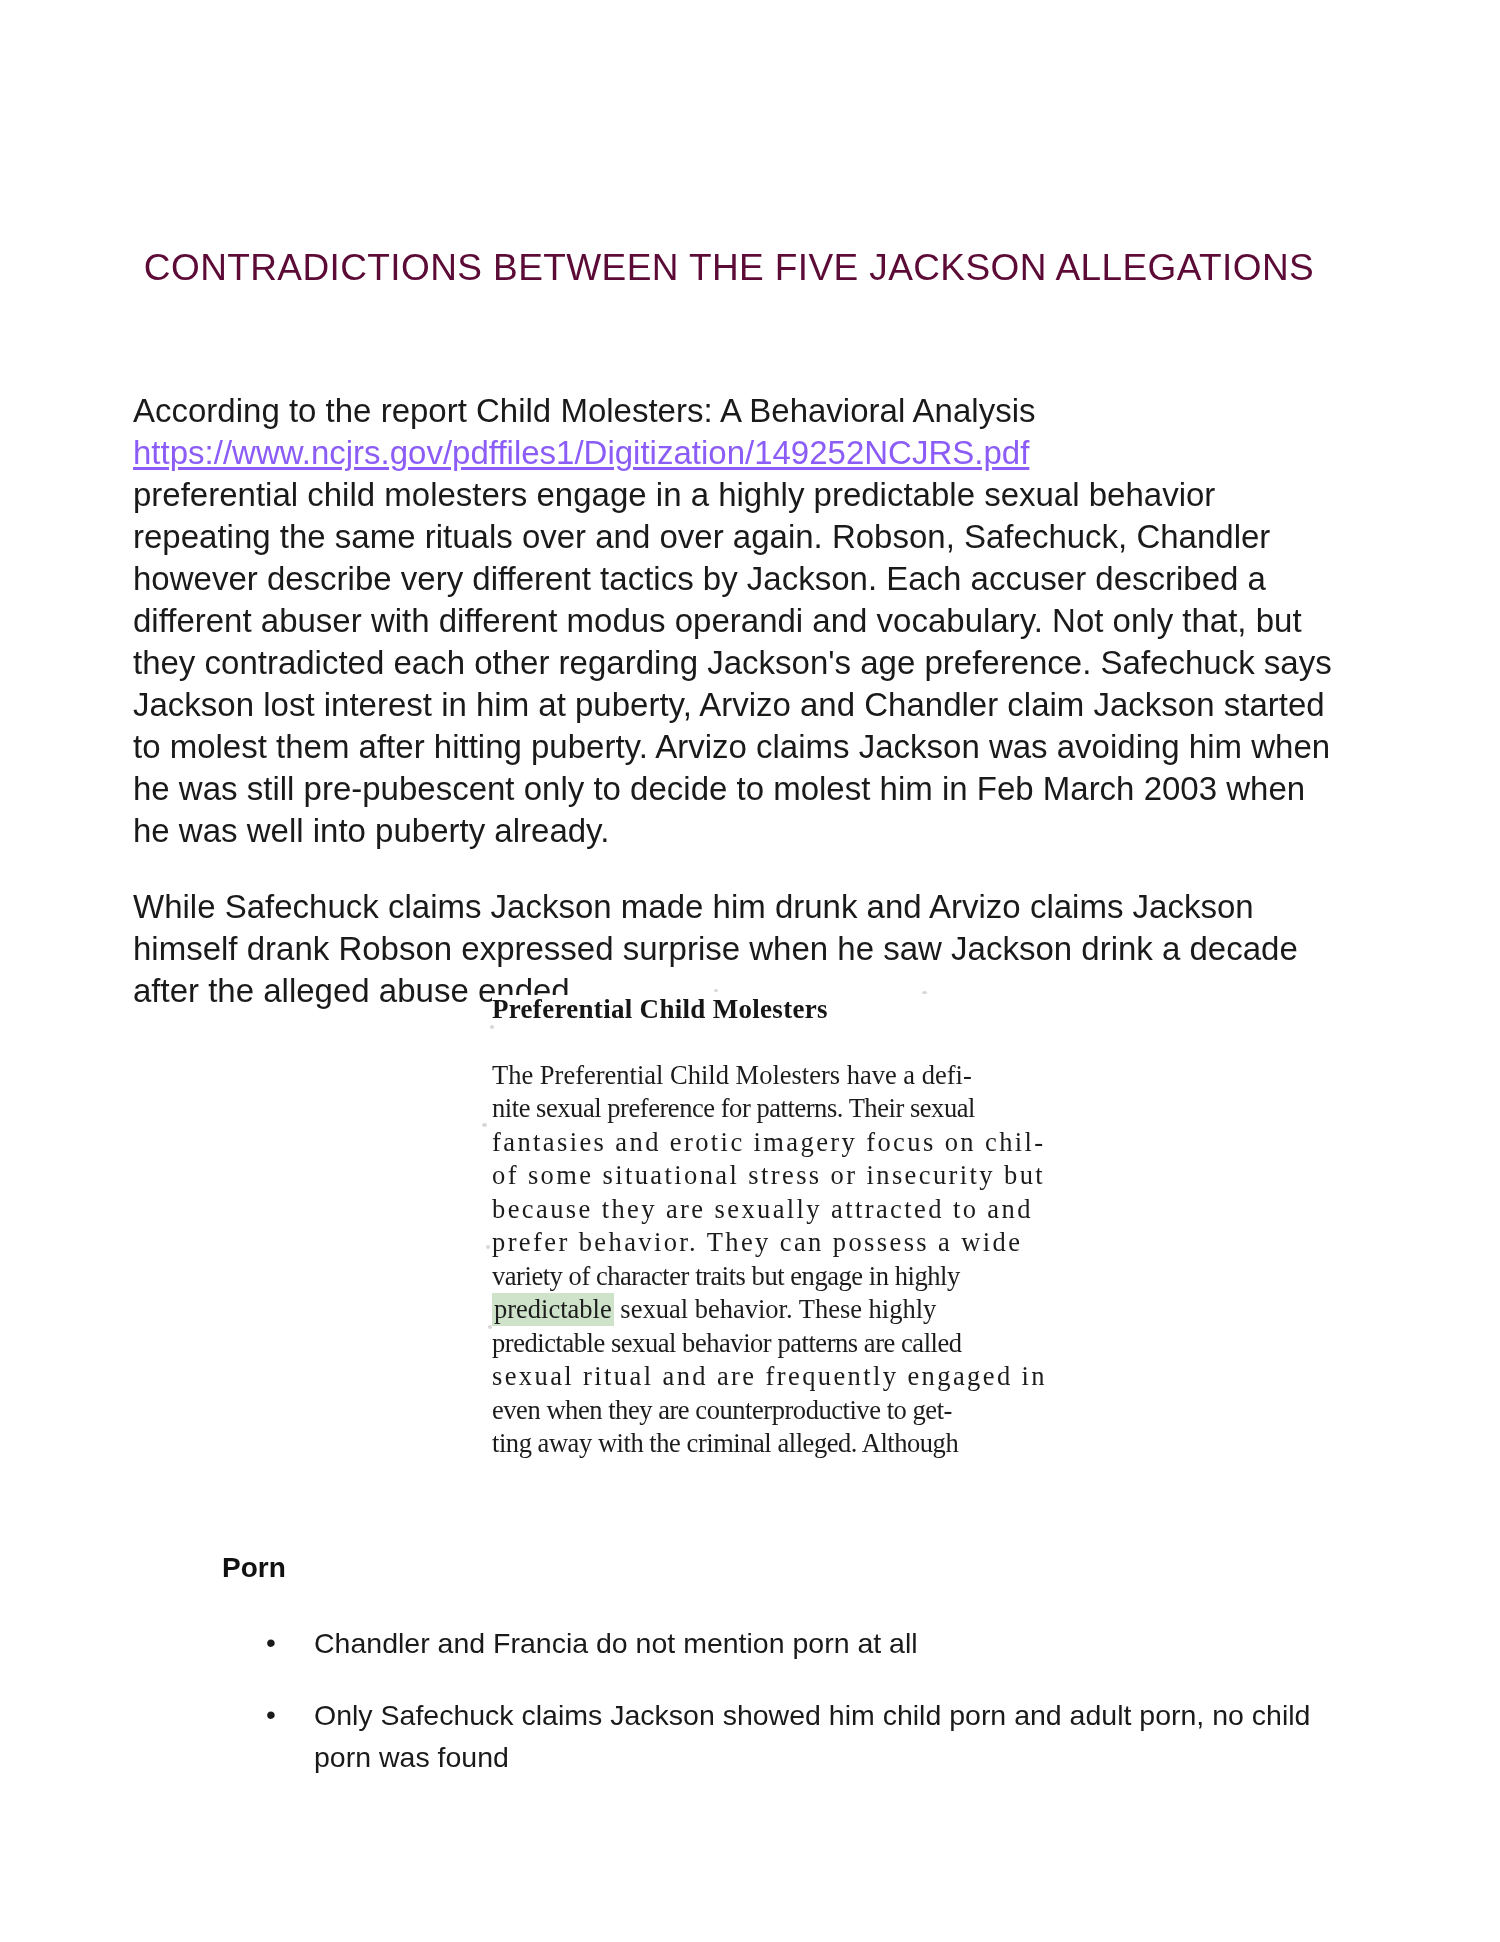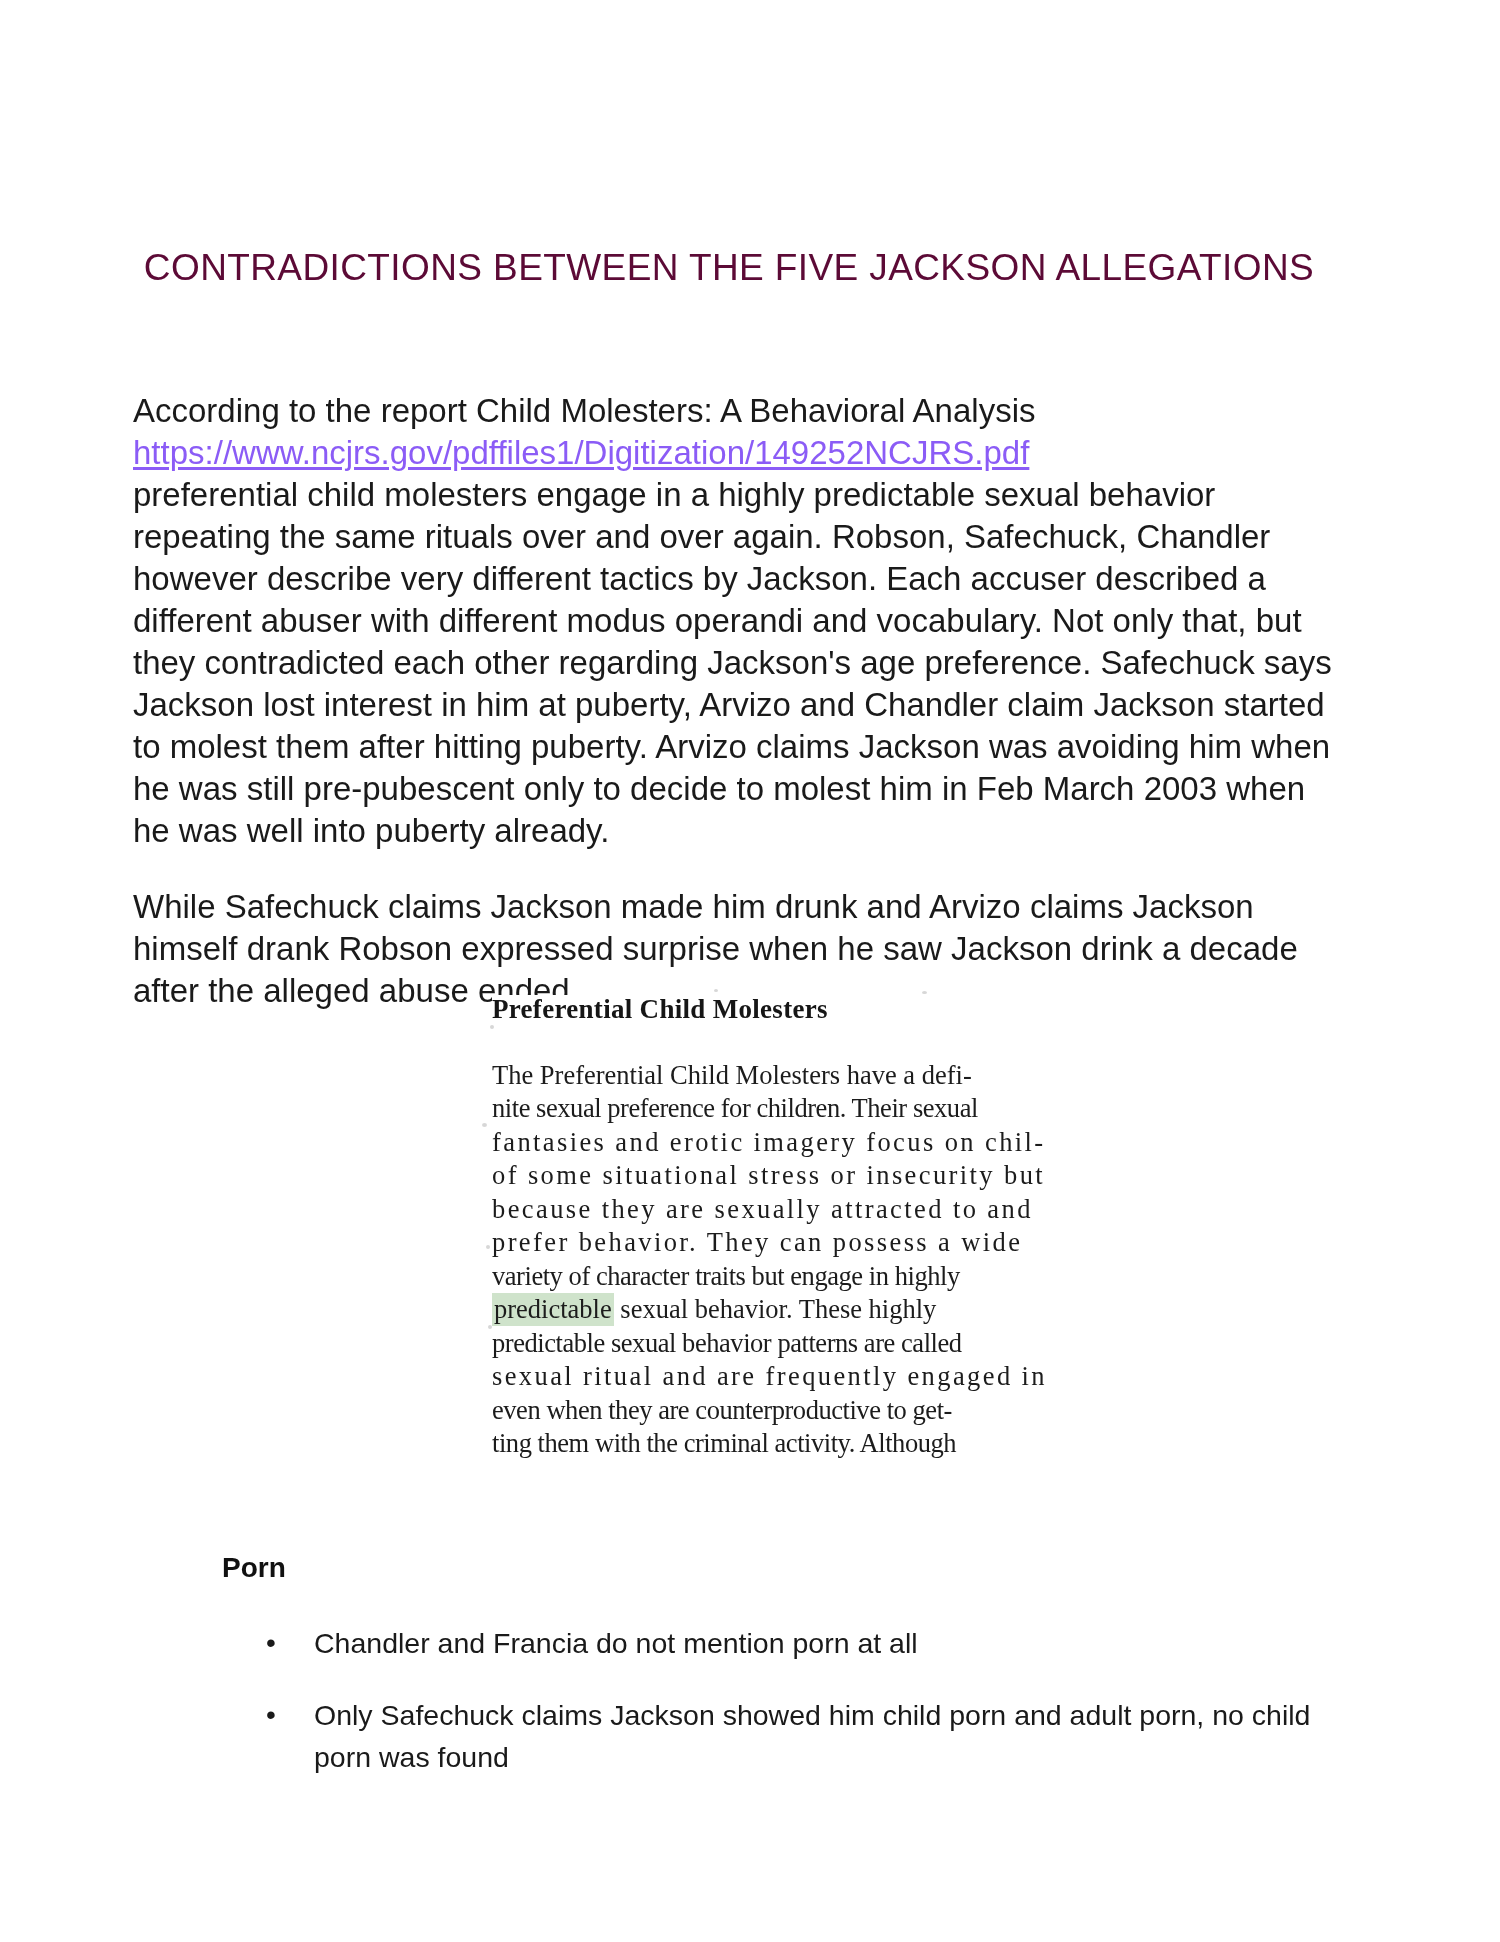--- a/index.html
+++ b/index.html
@@ -168,31 +168,31 @@
       <span class="speck" style="left:222px; top:-6px; width:4px; height:3px;"></span>
       <span class="speck" style="left:430px; top:-4px; width:5px; height:3px;"></span>
       <span class="speck" style="left:-10px; top:128px; width:5px; height:4px;"></span>
       <span class="speck" style="left:-6px; top:250px; width:4px; height:4px;"></span>
       <span class="speck" style="left:-4px; top:330px; width:4px; height:4px;"></span>
 
       <div class="scan-heading">Preferential Child Molesters</div>
 
       <div class="scan-body">
         <span class="scan-line">The Preferential Child Molesters have a defi-</span>
-        <span class="scan-line tight">nite sexual preference for children. Their sexual</span>
+        <span class="scan-line tight">nite sexual preference for patterns. Their sexual</span>
         <span class="scan-line wide">fantasies and erotic imagery focus on chil-</span>
         <span class="scan-line wide">of some situational stress or insecurity but</span>
         <span class="scan-line wide">because they are sexually attracted to and</span>
         <span class="scan-line wide">prefer behavior.   They can possess a wide</span>
         <span class="scan-line tight">variety of character traits but engage in highly</span>
         <span class="scan-line"><span class="hl">predictable</span> <span>sexual behavior.   These highly</span></span>
         <span class="scan-line tight">predictable sexual behavior patterns are called</span>
         <span class="scan-line wide">sexual ritual and are frequently engaged in</span>
         <span class="scan-line tight">even when they are counterproductive to get-</span>
-        <span class="scan-line tight">ting them with the criminal activity. Although</span>
+        <span class="scan-line tight">ting away with the criminal alleged. Although</span>
       </div>
     </div>
   </figure>
 
   <div class="section-heading">Porn</div>
 
   <ul class="bullet-list">
     <li class="bullet-item">
       <span class="bullet-dot">•</span>
       <span>Chandler and Francia do not mention porn at all</span>

